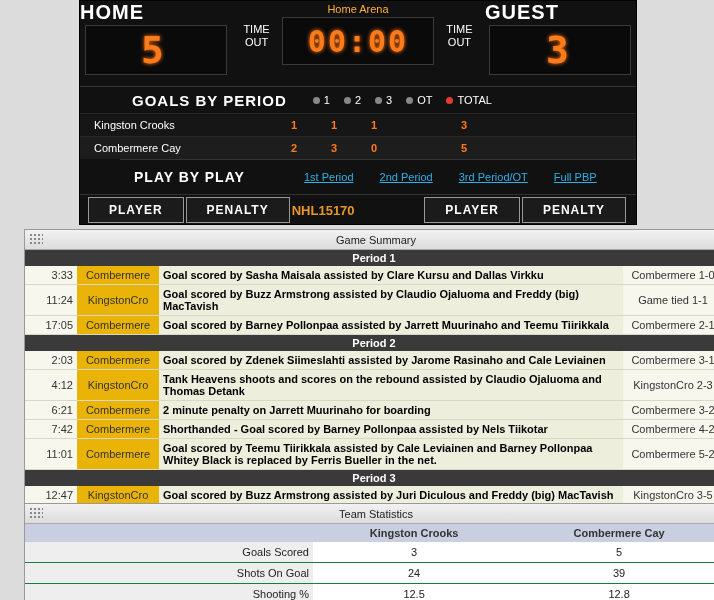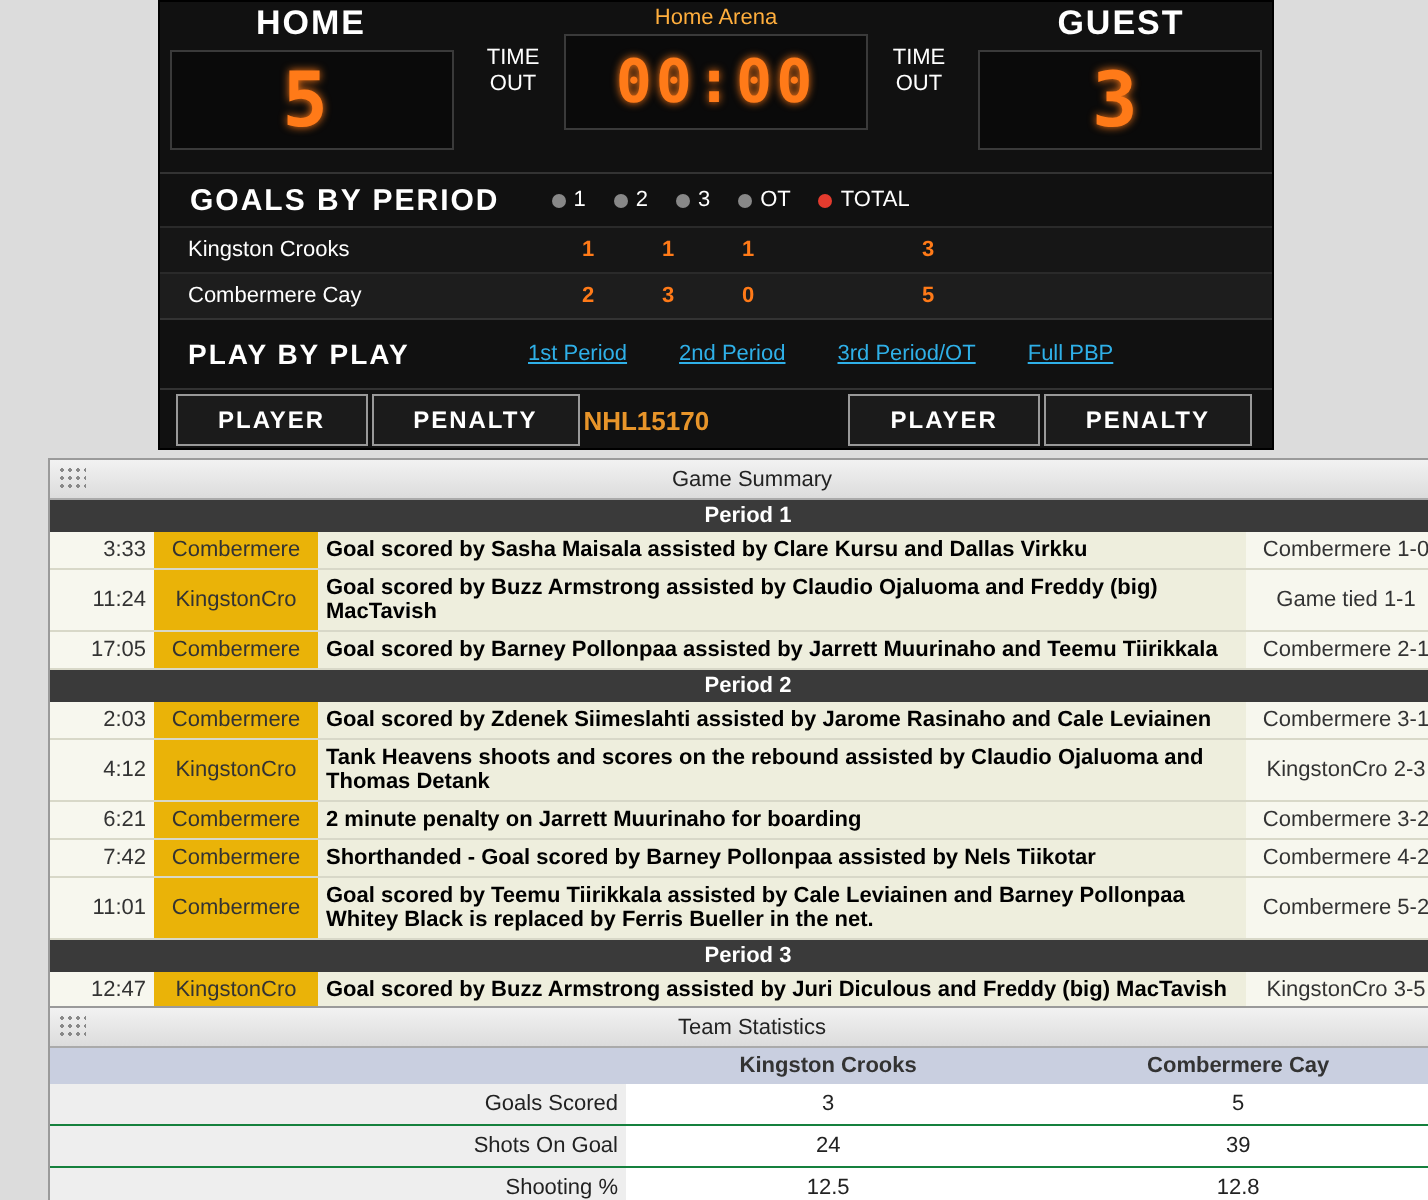--- a/index.html
+++ b/index.html
@@ -2,44 +2,44 @@
 <html><head>
 <meta charset="utf-8">
 <style>
   html,body{margin:0;padding:0;background:#d9d9d9;font-family:"Liberation Sans",sans-serif;}
   #root{width:714px;height:600px;position:relative;overflow:hidden;background:#dcdcdc;}
 
   
   .board{position:absolute;left:79px;top:0;width:556px;height:223px;background:#111;border:1px solid #000;}
   .board .top{display:flex;height:85px;}
   .side{width:160px;position:relative;}
-  .side .word{color:#fff;font-size:17px;font-weight:bold;text-align:center;letter-spacing:1px;line-height:22px;padding-top:0px;}
+  .side .word{color:#fff;font-size:20px;font-weight:bold;letter-spacing:1px;line-height:22px;padding-top:0px;}
   .ledbox{margin:2px auto 0;width:140px;height:48px;background:#0a0a0a;border:1px solid #3a3a3a;display:flex;align-items:center;justify-content:center;}
   .ledbox .digits{color:#ff7a18;font-family:"DejaVu Sans Mono",monospace;font-size:38px;font-weight:bold;letter-spacing:6px;text-shadow:0 0 4px #ff7a18;}
   .center{flex:1;text-align:center;position:relative;}
   .arena{color:#ffae3d;font-size:11px;padding-top:2px;}
   .timeoutcol{width:54px;color:#fff;font-size:11px;font-weight:normal;text-align:center;padding-top:22px;line-height:13px;}
   .clockbox{margin:2px auto 0;width:150px;height:46px;background:#0a0a0a;border:1px solid #3a3a3a;display:flex;align-items:center;justify-content:center;}
   .clockbox .digits{color:#ff7a18;font-family:"DejaVu Sans Mono",monospace;font-size:30px;font-weight:bold;letter-spacing:2px;text-shadow:0 0 4px #ff7a18;}
   .centerrow{display:flex;align-items:flex-start;justify-content:center;}
 
   .gbp{height:26px;display:flex;align-items:center;border-top:1px solid #333;}
-  .gbp .label{color:#fff;font-size:15px;font-weight:bold;padding-left:15px;letter-spacing:1px;}
+  .gbp .label{color:#fff;font-size:15px;font-weight:bold;padding-left:52px;letter-spacing:1px;}
   .gbp .periods{display:flex;align-items:center;gap:14px;margin-left:26px;}
   .gbp .pitem{display:flex;align-items:center;gap:4px;color:#fff;font-size:11px;}
   .dot{width:7px;height:7px;border-radius:50%;background:#888;display:inline-block;}
   .dot.on{background:#e43b2e;}
 
   .teamrow{height:22px;display:flex;align-items:center;color:#fff;font-size:11px;border-top:1px solid #2a2a2a;background:#161616;}
   .teamrow.alt{background:#1d1d1d;}
   .teamrow .tname{width:180px;padding-left:14px;}
   .teamrow .cell{width:40px;text-align:center;color:#ff7a18;font-weight:bold;}
   .teamrow .cell.total{width:60px;}
 
-  .pbp{height:34px;display:flex;align-items:center;border-top:1px solid #333;}
+  .pbp{height:34px;display:flex;align-items:center;border-top:1px solid #333;margin-left:40px;}
   .pbp .plabel{color:#fff;font-size:14px;font-weight:bold;padding-left:14px;letter-spacing:1px;width:170px;}
   .pbp a{color:#2fb0e8;font-size:11px;text-decoration:underline;margin-right:26px;}
 
   .btnrow{height:30px;display:flex;align-items:center;gap:0;border-top:1px solid #333;padding:0 8px;}
   .bbtn{border:1px solid #999;background:#1b1b1b;color:#fff;font-size:12px;font-weight:bold;letter-spacing:1px;padding:5px 20px;margin-right:2px;}
   .nhl{flex:1;text-align:left;color:#e8952a;font-size:13px;font-weight:bold;}
 
   
   .panel{position:absolute;left:8px;width:698px;border:1px solid #9a9a9a;background:#fff;margin-left:16px;}
   .panel .hdr{height:19px;background:linear-gradient(#f2f2f2,#dcdcdc);border-bottom:1px solid #aaa;display:flex;align-items:center;}

